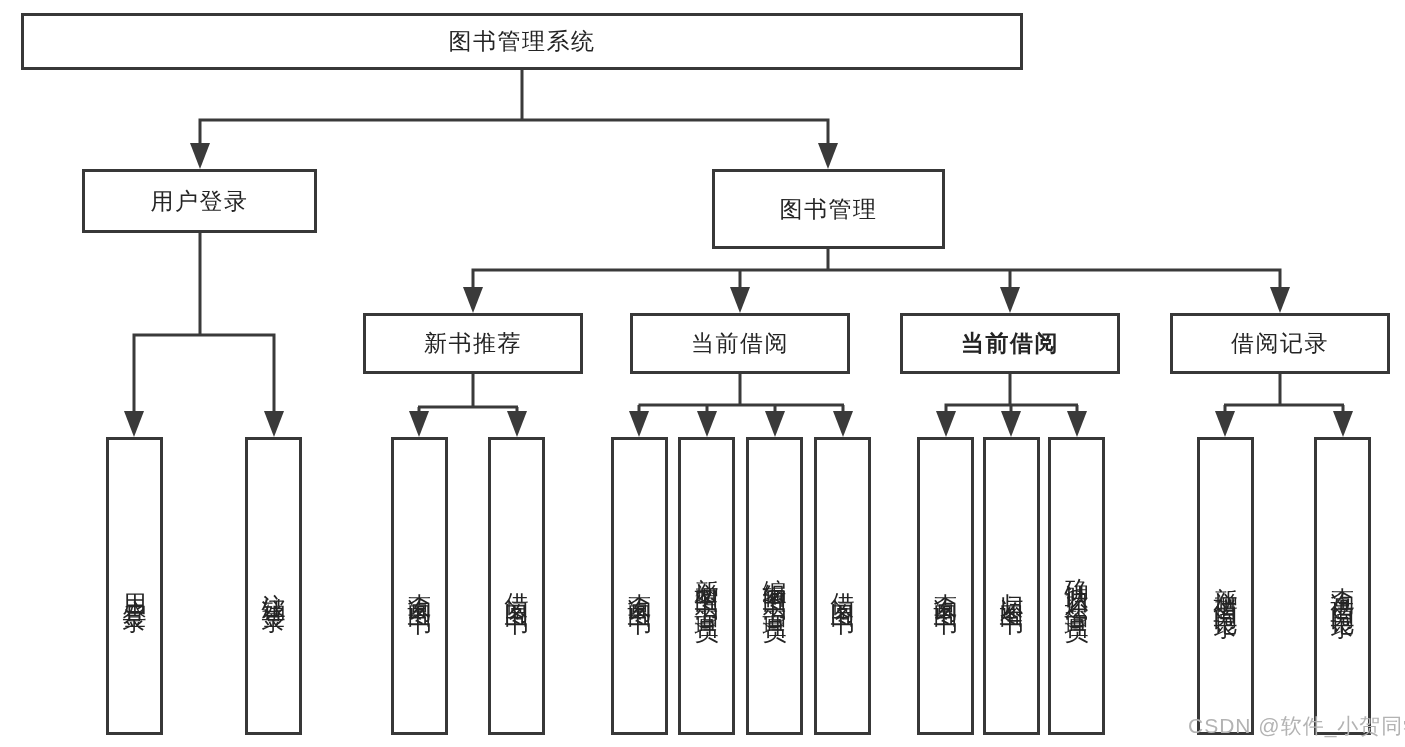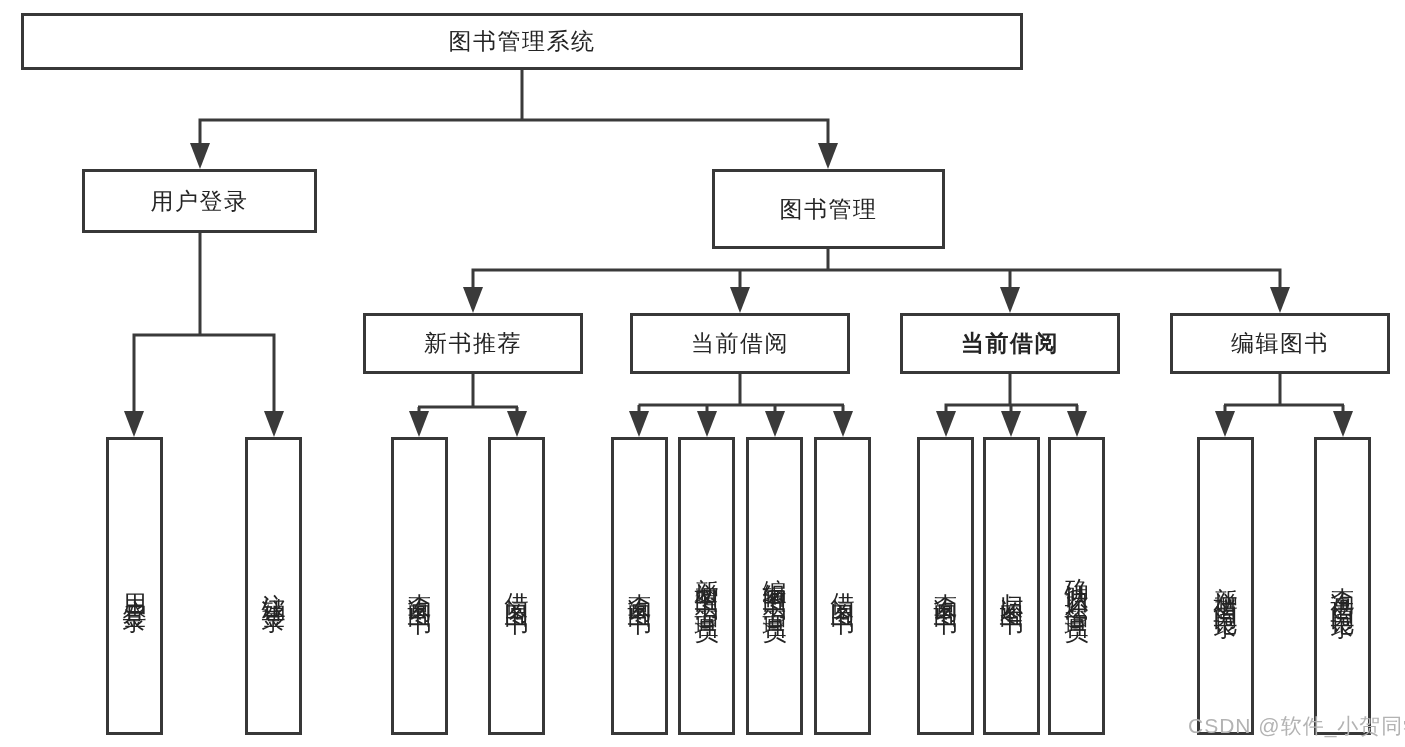--- a/index.html
+++ b/index.html
@@ -116,21 +116,21 @@
   <div class="box n-l3 n-rec">
     <span class="hlabel">新书推荐</span>
   </div>
   <div class="box n-l3 n-bor">
     <span class="hlabel">当前借阅</span>
   </div>
   <div class="box n-l3 n-cur">
     <span class="hlabel">当前借阅</span>
   </div>
   <div class="box n-l3 n-log">
-    <span class="hlabel">编辑图书</span>
+    <span class="hlabel">借阅记录</span>
   </div>
 
   <div class="box leaf lf1">
     <span class="vlabel">用户登录</span>
   </div>
   <div class="box leaf lf2">
     <span class="vlabel">注销登录</span>
   </div>
 
   <div class="box leaf lf3">

